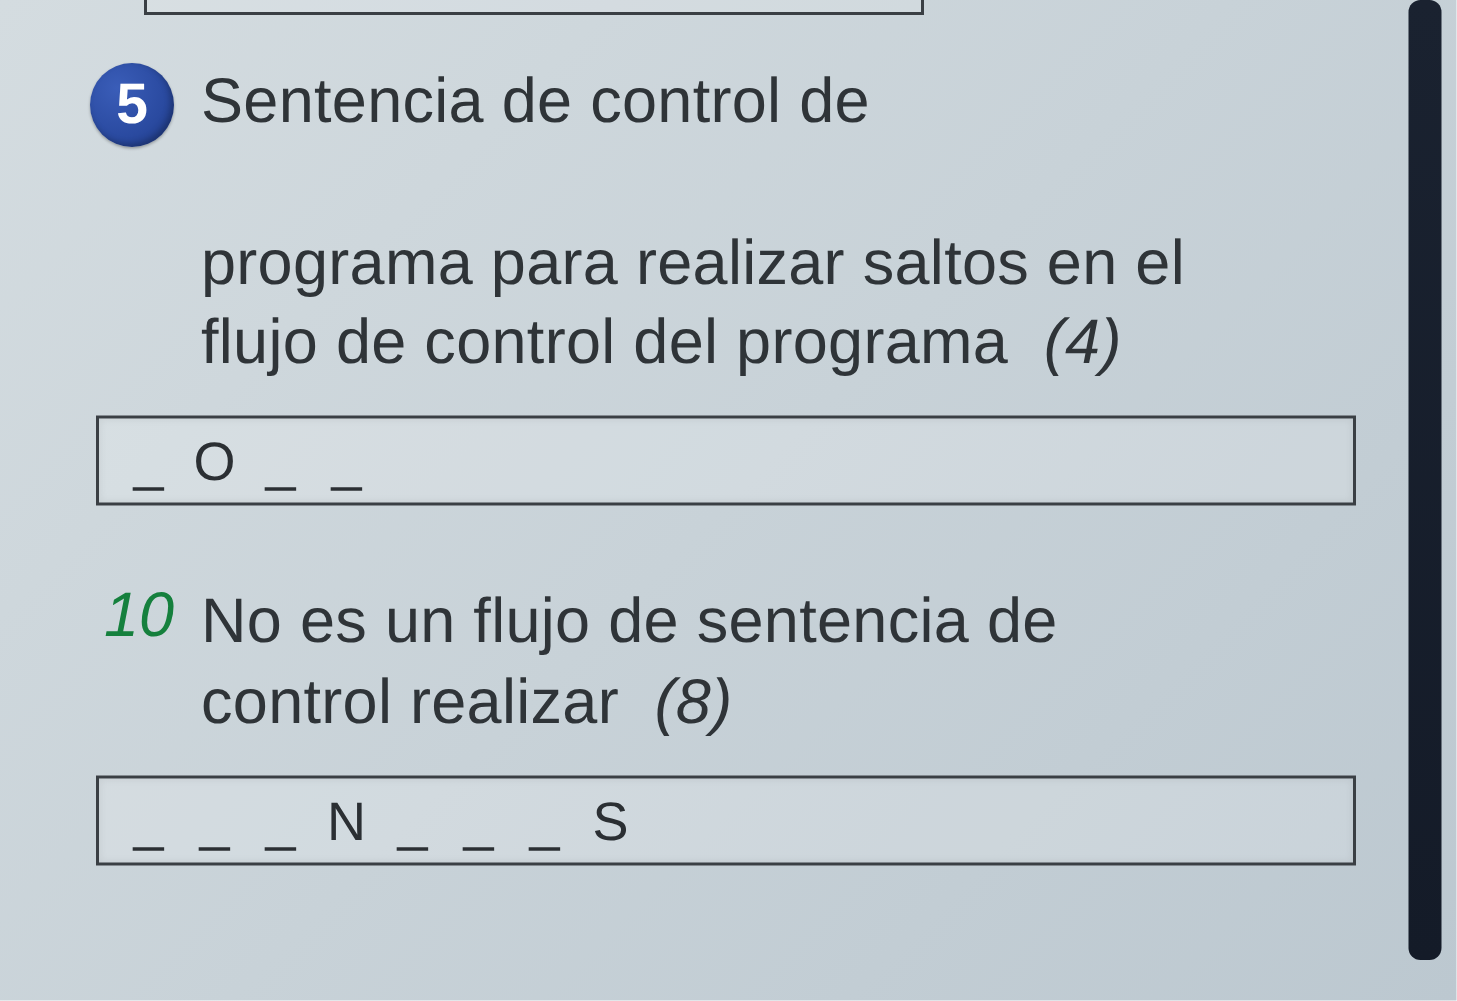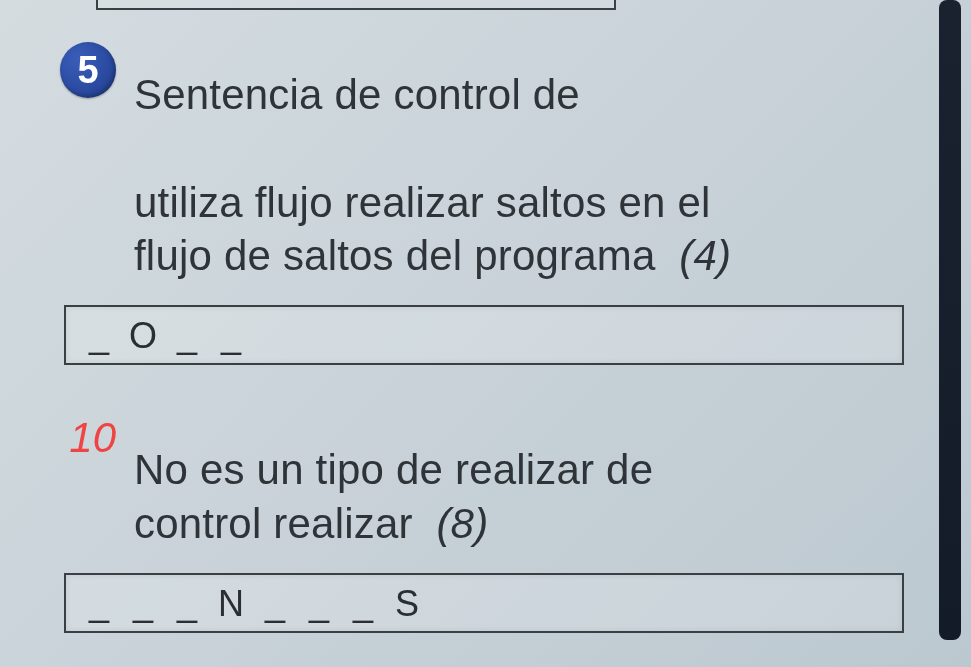--- a/index.html
+++ b/index.html
@@ -38,31 +38,30 @@
     align-items: center;
     justify-content: center;
     box-shadow: inset -2px -2px 4px rgba(0,0,0,0.25), 0 1px 2px rgba(0,0,0,0.3);
     margin-top: 2px;
   }
   .num-plain {
     flex: 0 0 auto;
     width: 56px;
     font-style: italic;
     font-size: 42px;
-    color: #ef4444;
+    color: #15803d;
     text-align: right;
     font-weight: 400;
     line-height: 1.1;
   }
   .q-text {
     font-size: 42px;
     color: #2f3438;
     line-height: 1.28;
     letter-spacing: 0.2px;
-    margin-top: 28px;
   }
   .hint {
     font-style: italic;
   }
   .answer-box {
     margin-top: 22px;
     margin-left: 4px;
     border: 2px solid #3a3f44;
     background: rgba(255,255,255,0.18);
     height: 60px;
@@ -113,40 +112,40 @@
 <div class="content">
 
   <div class="question">
     <div class="q-header">
       <div class="badge">
         <span>5</span>
       </div>
       <div class="q-text">
         <span>Sentencia de control de</span><br>
         <br>
-        <span>utiliza flujo realizar saltos en el</span><br>
-        <span>flujo de saltos del programa</span>
+        <span>programa para realizar saltos en el</span><br>
+        <span>flujo de control del programa</span>
         &nbsp;<span class="hint">(4)</span>
       </div>
     </div>
     <div class="answer-box">
       <span class="slot">_</span>
       <span class="slot">O</span>
       <span class="slot">_</span>
       <span class="slot">_</span>
     </div>
   </div>
 
   <div class="question">
     <div class="q-header">
       <div class="num-plain">
         <span>10</span>
       </div>
       <div class="q-text">
-        <span>No es un tipo de realizar de</span><br>
+        <span>No es un flujo de sentencia de</span><br>
         <span>control realizar</span>
         &nbsp;<span class="hint">(8)</span>
       </div>
     </div>
     <div class="answer-box">
       <span class="slot">_</span>
       <span class="slot">_</span>
       <span class="slot">_</span>
       <span class="slot">N</span>
       <span class="slot">_</span>

